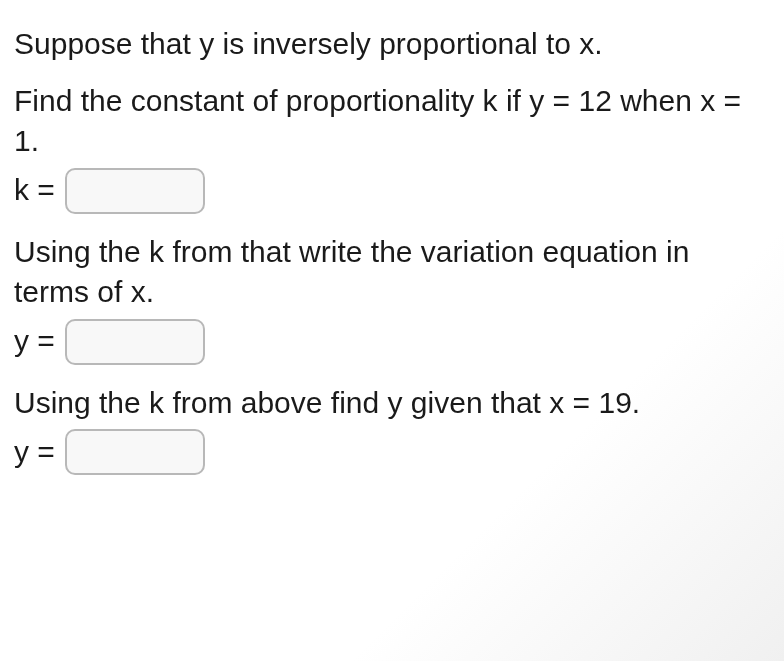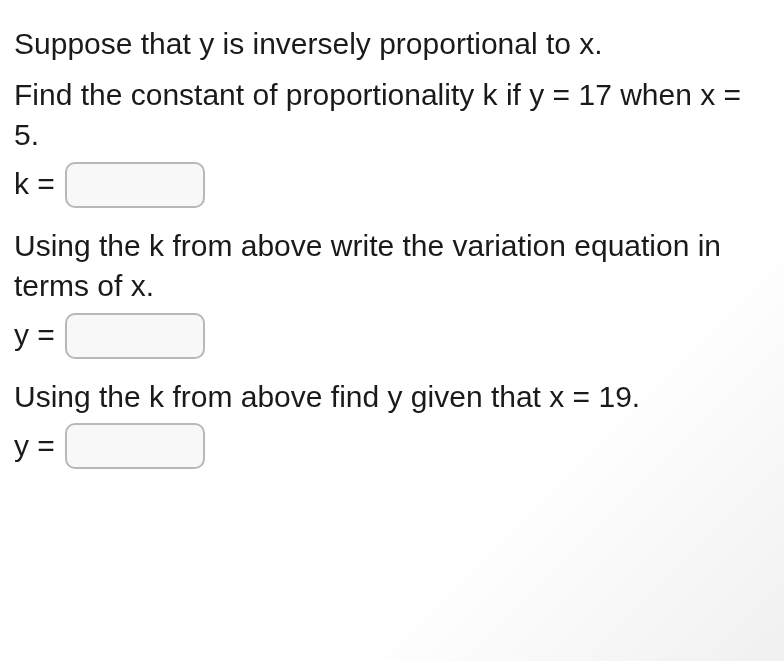--- a/index.html
+++ b/index.html
@@ -11,21 +11,21 @@
       width: 784px;
       height: 661px;
       background: linear-gradient(135deg, #ffffff 0%, #ffffff 70%, #f0f0f0 100%);
       font-family: 'Segoe UI', 'Helvetica Neue', Arial, sans-serif;
       font-size: 30px;
       color: #1a1a1a;
       padding: 24px 16px 16px 14px;
       line-height: 1.35;
     }
     .para {
-      margin-bottom: 10px;
+      margin-bottom: 16px;
     }
     .para2 {
       margin-bottom: 6px;
     }
     .input-row {
       display: flex;
       align-items: center;
       margin-bottom: 18px;
     }
     .input-label {
@@ -43,27 +43,27 @@
     }
     .last-row {
       margin-bottom: 0;
     }
   </style>
 </head>
 <body>
 
 <p class="para">Suppose that y is inversely proportional to x.</p>
 
-<p class="para2">Find the constant of proportionality k if y = 17 when x = 5.</p>
+<p class="para2">Find the constant of proportionality k if y = 12 when x = 1.</p>
 <div class="input-row">
   <span class="input-label">k =</span>
   <input class="input-box" type="text" style="">
 </div>
 
-<p class="para2">Using the k from above write the variation equation in terms of x.</p>
+<p class="para2">Using the k from that write the variation equation in terms of x.</p>
 <div class="input-row">
   <span class="input-label">y =</span>
   <input class="input-box" type="text" style="">
 </div>
 
 <p class="para2">Using the k from above find y given that x = 19.</p>
 <div class="input-row last-row">
   <span class="input-label">y =</span>
   <input class="input-box" type="text" style="">
 </div>

